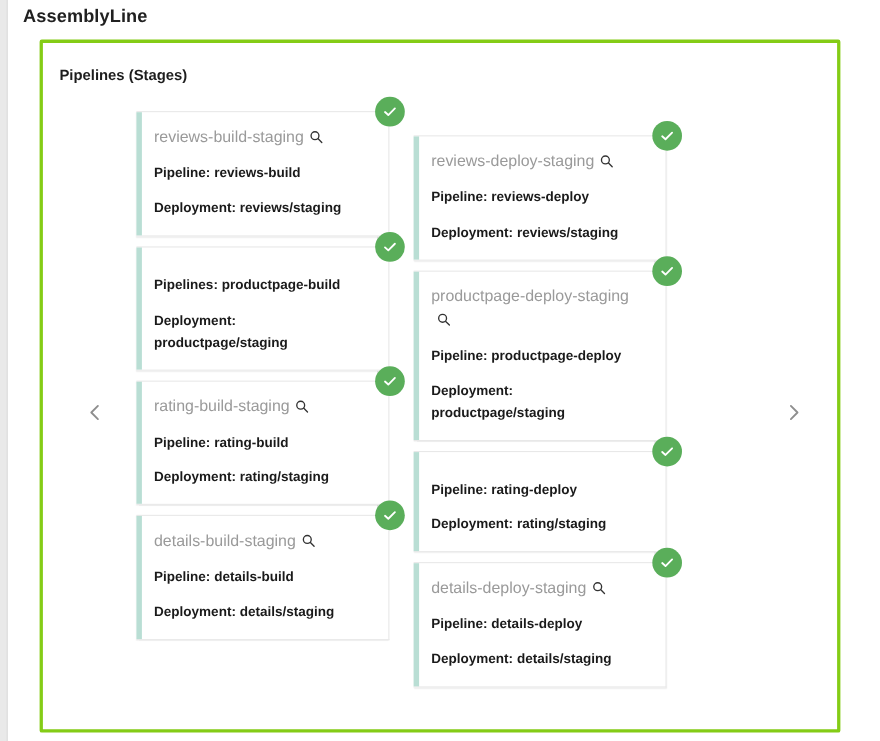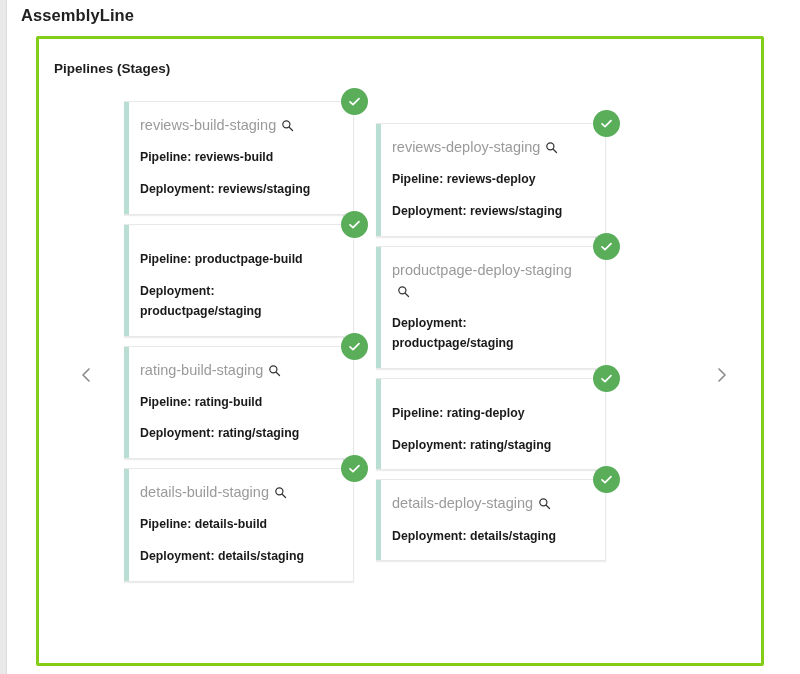--- a/index.html
+++ b/index.html
@@ -155,21 +155,21 @@
               <div class="badge">
                 <span>
                   <svg width="15" height="15" viewBox="0 0 16 16" fill="none" stroke="#ffffff" stroke-width="1.8" stroke-linecap="round" stroke-linejoin="round">
                     <polyline points="3.2,8.4 6.4,11.3 12.8,4.9"></polyline>
                   </svg>
                 </span>
               </div>
             </div>
             <div class="card-wrap">
               <div class="card">
-                <div class="card-line">Pipeline: productpage-build</div>
+                <div class="card-line">Pipelines: productpage-build</div>
                 <div class="card-line">Deployment: productpage/staging</div>
               </div>
               <div class="badge">
                 <span>
                   <svg width="15" height="15" viewBox="0 0 16 16" fill="none" stroke="#ffffff" stroke-width="1.8" stroke-linecap="round" stroke-linejoin="round">
                     <polyline points="3.2,8.4 6.4,11.3 12.8,4.9"></polyline>
                   </svg>
                 </span>
               </div>
             </div>
@@ -226,20 +226,21 @@
                   </svg>
                 </span>
               </div>
             </div>
             <div class="card-wrap">
               <div class="card">
                 <div class="card-title"><span>productpage-deploy-staging</span><span class="search-icon"><svg width="13" height="13" viewBox="0 0 16 16" fill="none" stroke="currentColor" stroke-width="1.5" stroke-linecap="round">
                       <circle cx="6.6" cy="6.6" r="4.4"></circle>
                       <line x1="10.1" y1="10.1" x2="14.2" y2="14.2"></line>
                     </svg></span></div>
+                <div class="card-line">Pipeline: productpage-deploy</div>
                 <div class="card-line">Deployment: productpage/staging</div>
               </div>
               <div class="badge">
                 <span>
                   <svg width="15" height="15" viewBox="0 0 16 16" fill="none" stroke="#ffffff" stroke-width="1.8" stroke-linecap="round" stroke-linejoin="round">
                     <polyline points="3.2,8.4 6.4,11.3 12.8,4.9"></polyline>
                   </svg>
                 </span>
               </div>
             </div>
@@ -255,20 +256,21 @@
                   </svg>
                 </span>
               </div>
             </div>
             <div class="card-wrap">
               <div class="card">
                 <div class="card-title"><span>details-deploy-staging</span><span class="search-icon"><svg width="13" height="13" viewBox="0 0 16 16" fill="none" stroke="currentColor" stroke-width="1.5" stroke-linecap="round">
                       <circle cx="6.6" cy="6.6" r="4.4"></circle>
                       <line x1="10.1" y1="10.1" x2="14.2" y2="14.2"></line>
                     </svg></span></div>
+                <div class="card-line">Pipeline: details-deploy</div>
                 <div class="card-line">Deployment: details/staging</div>
               </div>
               <div class="badge">
                 <span>
                   <svg width="15" height="15" viewBox="0 0 16 16" fill="none" stroke="#ffffff" stroke-width="1.8" stroke-linecap="round" stroke-linejoin="round">
                     <polyline points="3.2,8.4 6.4,11.3 12.8,4.9"></polyline>
                   </svg>
                 </span>
               </div>
             </div>

